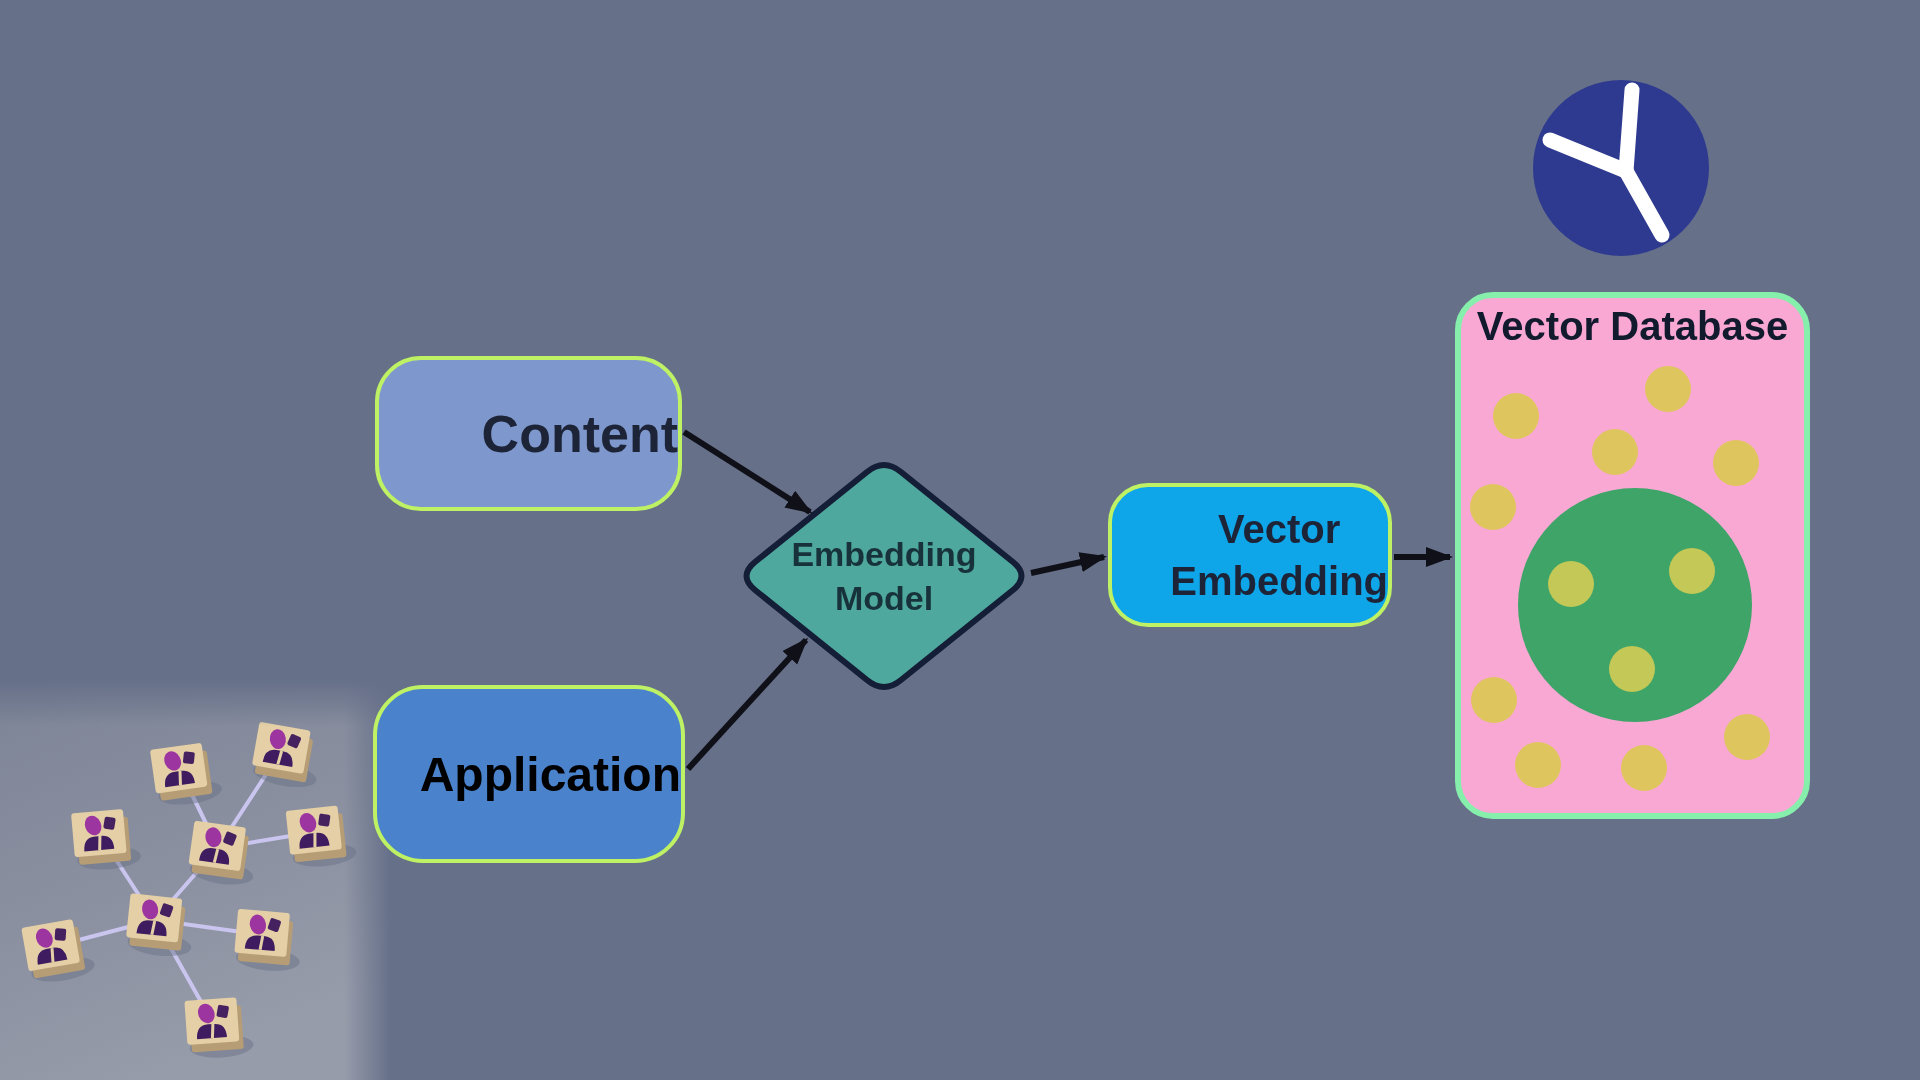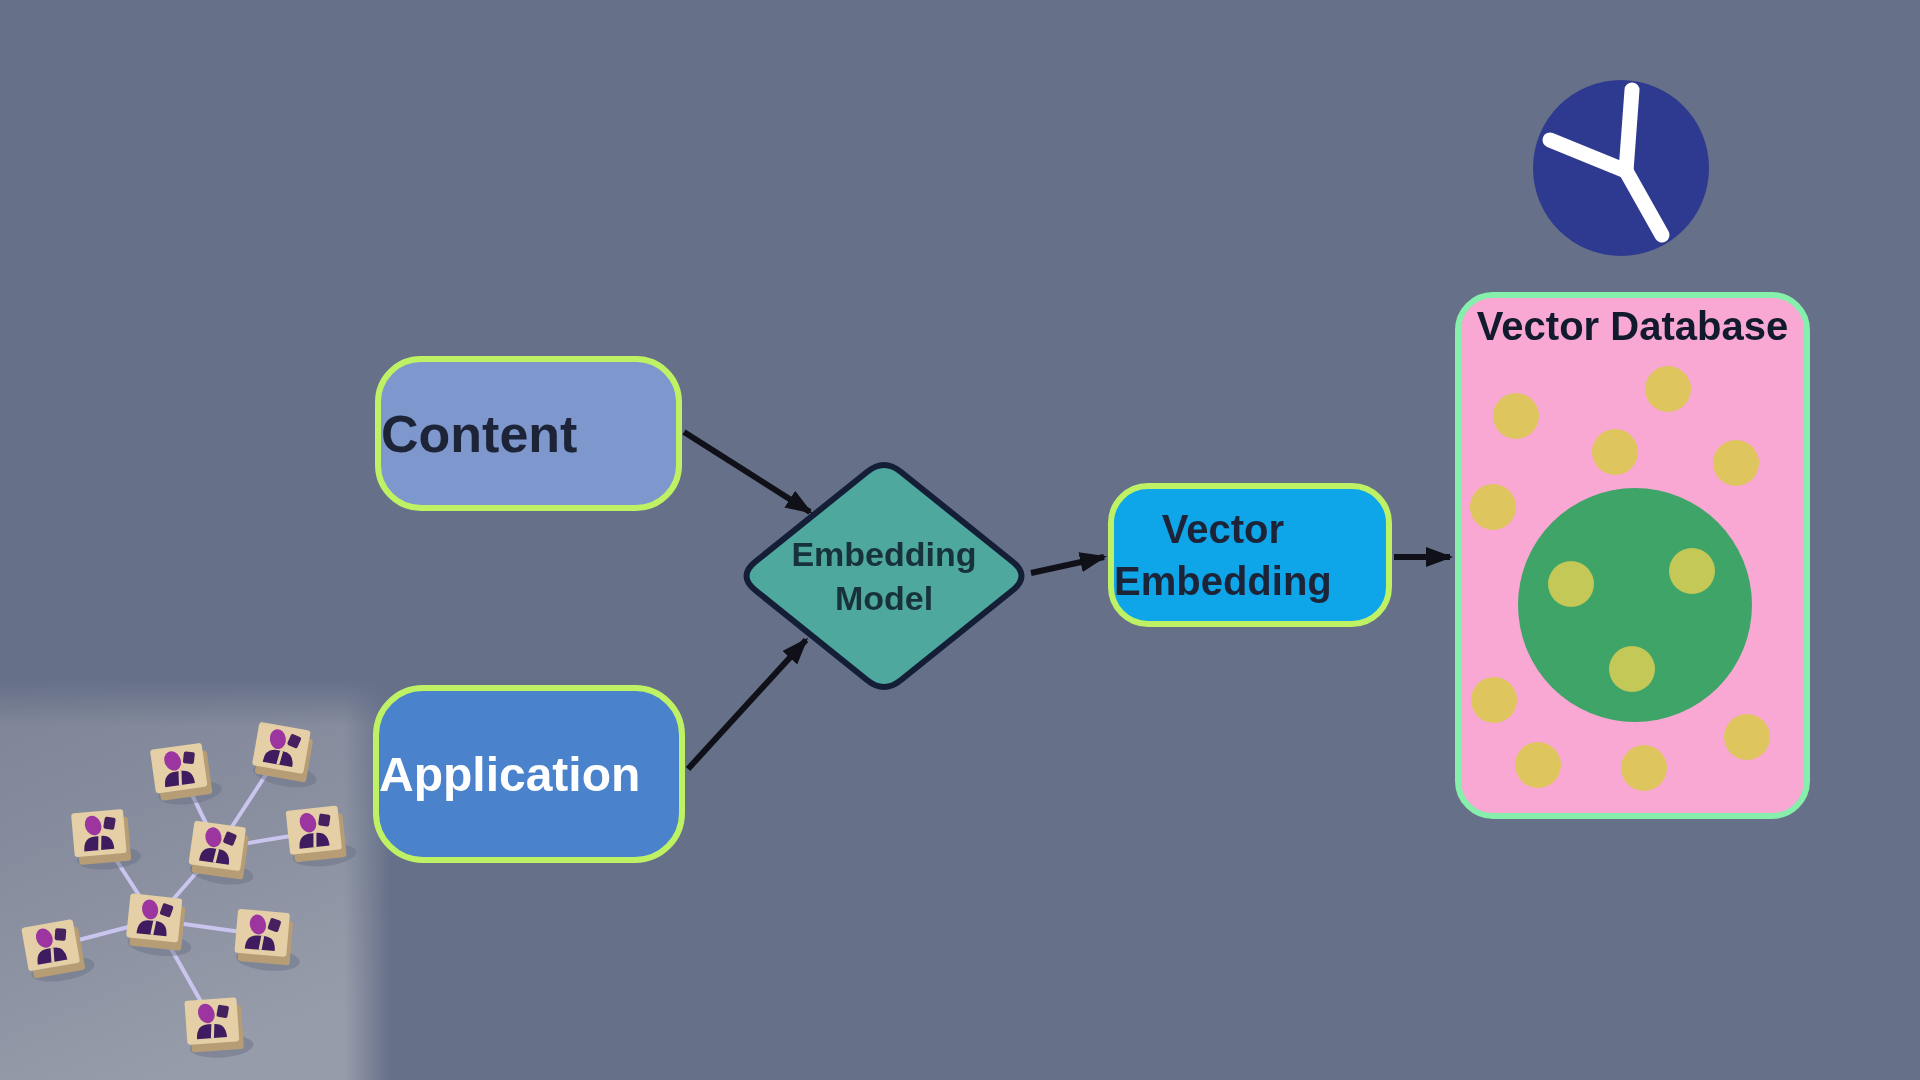--- a/index.html
+++ b/index.html
@@ -4,31 +4,31 @@
 <style>
   html,body{margin:0;padding:0;}
   body{font-family:"Liberation Sans", sans-serif;}
   #canvas{
     position:relative;width:1920px;height:1080px;overflow:hidden;
     background:#667089;
   }
   .layer{position:absolute;left:0;top:0;}
   
   .node{
-    position:absolute;display:flex;align-items:center;justify-content:flex-start;
-    box-sizing:border-box;border:6px solid #bef264;text-align:center;
+    position:absolute;display:flex;align-items:center;justify-content:flex-end;
+    box-sizing:border-box;border:4px solid #bef264;text-align:center;
     font-weight:700;color:#1d2438;z-index:3;
   }
   #content-node{
     left:375px;top:356px;width:307px;height:155px;border-radius:46px;
     background:#7e97cc;font-size:52px;
   }
   #application-node{
     left:373px;top:685px;width:312px;height:178px;border-radius:50px;
-    background:#4a82cc;font-size:48px;color:#ffffff;
+    background:#4a82cc;font-size:48px;color:#000000;
   }
   #vector-embedding-node{
     left:1108px;top:483px;width:284px;height:144px;border-radius:40px;
     background:#0ea5e9;font-size:40px;line-height:1.3;
   }
   .two-line span{display:block;}
   
   #embedding-model-label{
     position:absolute;left:884px;top:576px;transform:translate(-50%,-50%);
     font-weight:700;font-size:34px;line-height:1.3;color:#17323a;

